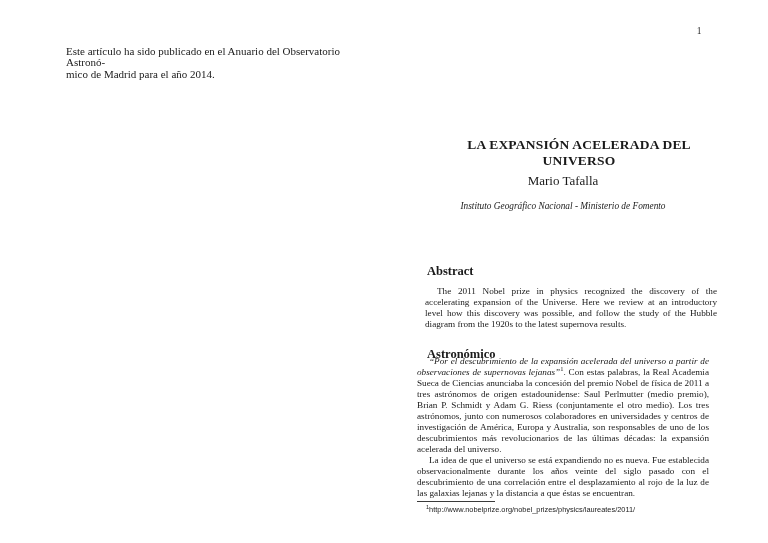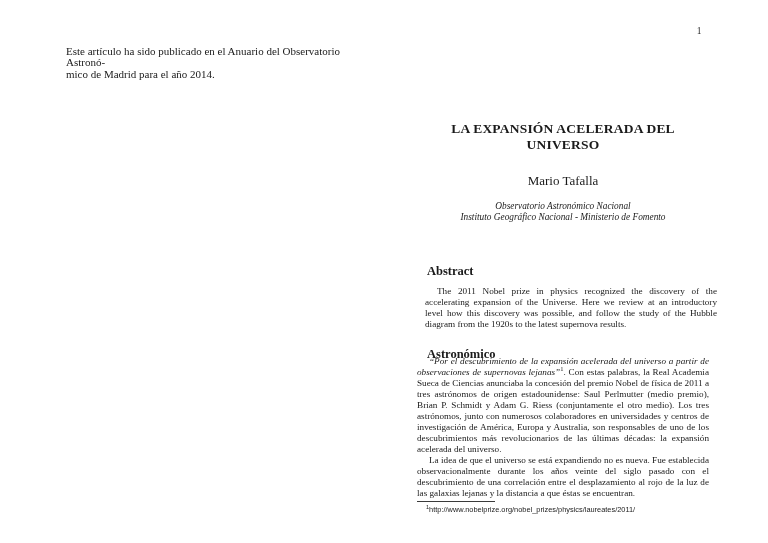--- a/index.html
+++ b/index.html
@@ -35,21 +35,21 @@
     width: 296px;
     font-size: 11px;
     line-height: 11.4px;
     text-align: left;
   }
   .note span { display: block; }
   .title {
     position: absolute;
     left: 438px; top: 121px;
     width: 250px;
-    margin: 0;
+    margin: 16px;
     text-align: center;
     font-size: 13.5px;
     font-weight: bold;
     line-height: 15.5px;
     letter-spacing: 0.2px;
   }
   .author {
     position: absolute;
     left: 417px; top: 173px;
     width: 292px;
@@ -133,21 +133,20 @@
   <div class="note">
     <span>Este artículo ha sido publicado en el Anuario del Observatorio Astronó-</span>
     <span>mico de Madrid para el año 2014.</span>
   </div>
 
   <h1 class="title">LA EXPANSIÓN ACELERADA DEL UNIVERSO</h1>
 
   <div class="author">Mario Tafalla</div>
 
   <div class="affil">
-    <span>Observatorio Astronómico Nacional</span>
     <span>Instituto Geográfico Nacional - Ministerio de Fomento</span>
   </div>
 
   <h2 class="sect-heading h-abstract">Abstract</h2>
 
   <p class="abstract-text bodycopy">The 2011 Nobel prize in physics recognized the discovery of the accelerating expansion of the Universe. Here we review at an introductory level how this discovery was possible, and follow the study of the Hubble diagram from the 1920s to the latest supernova results.</p>
 
   <h2 class="sect-heading h-intro">Astronómico</h2>
 
   <div class="intro-body bodycopy">

